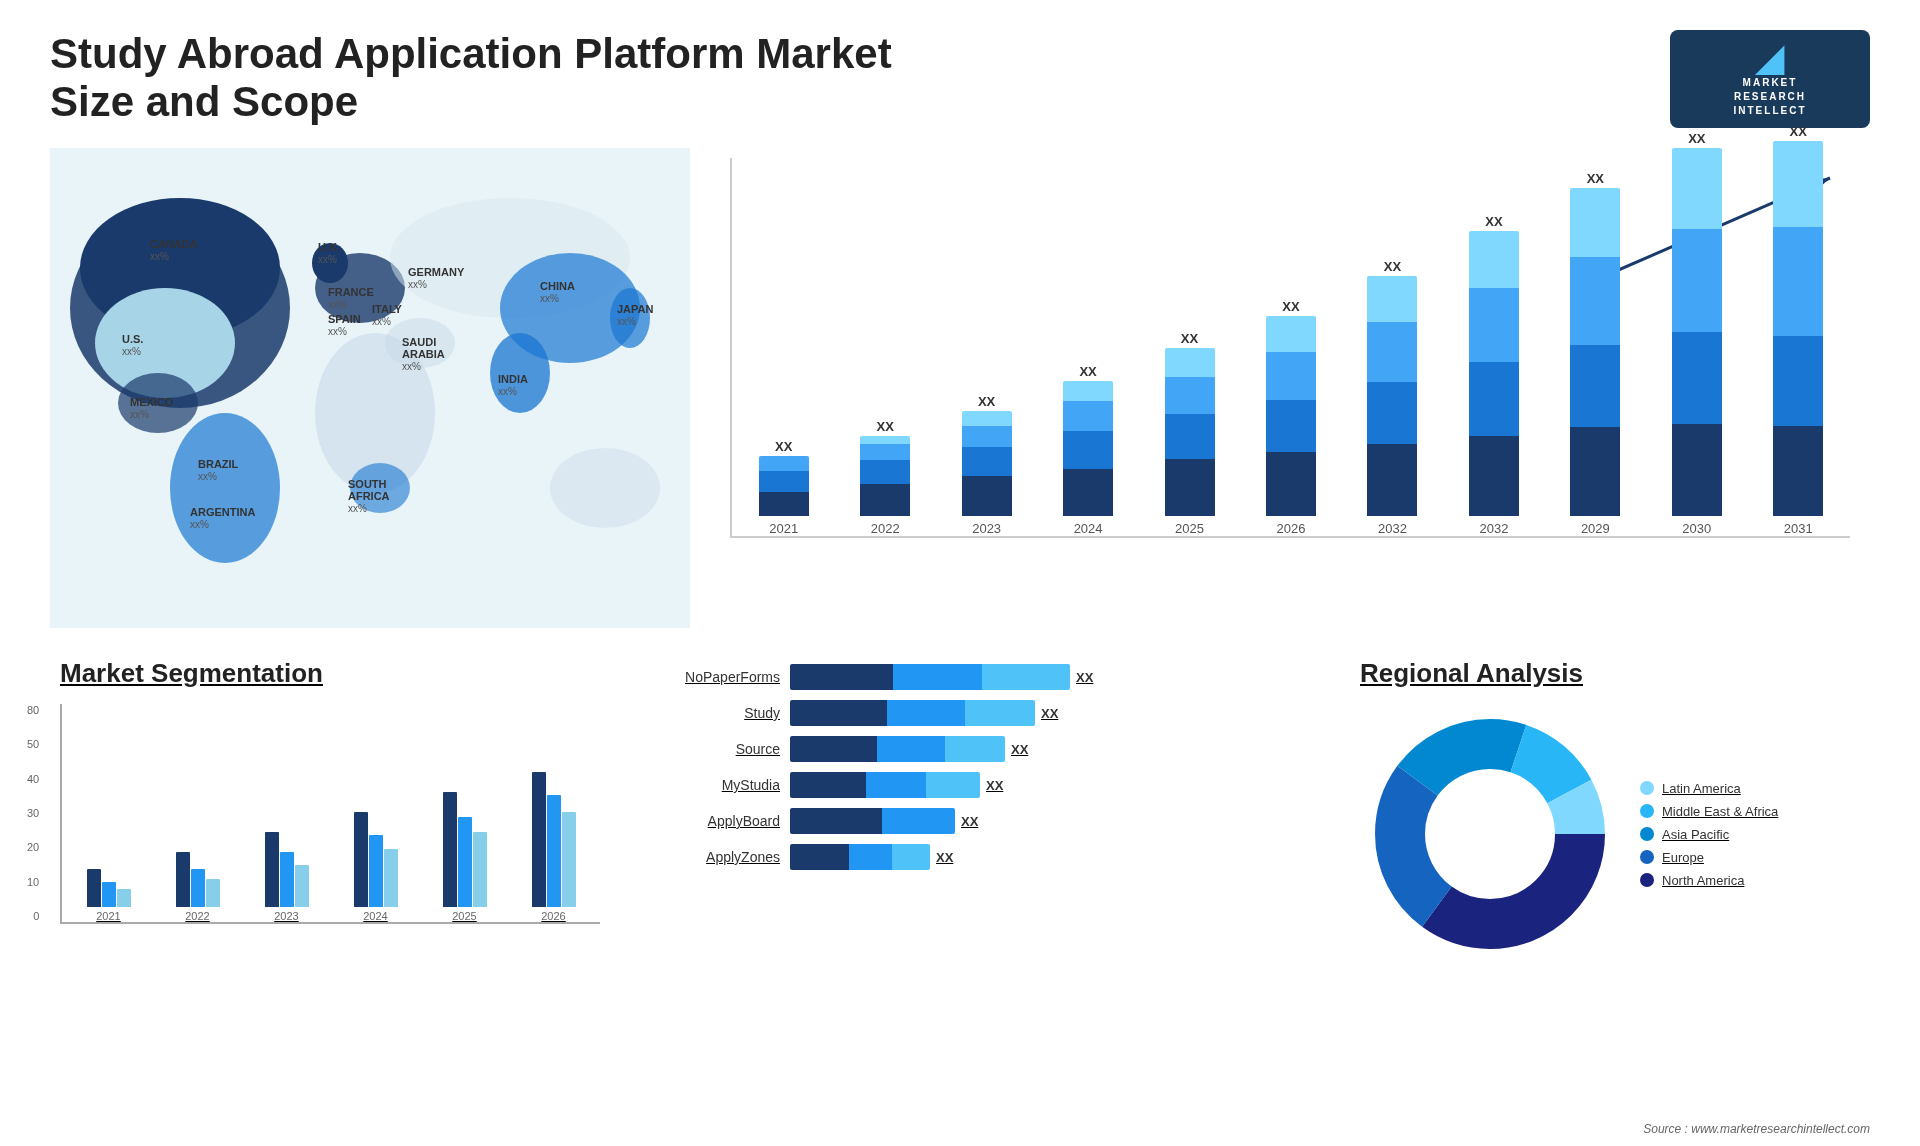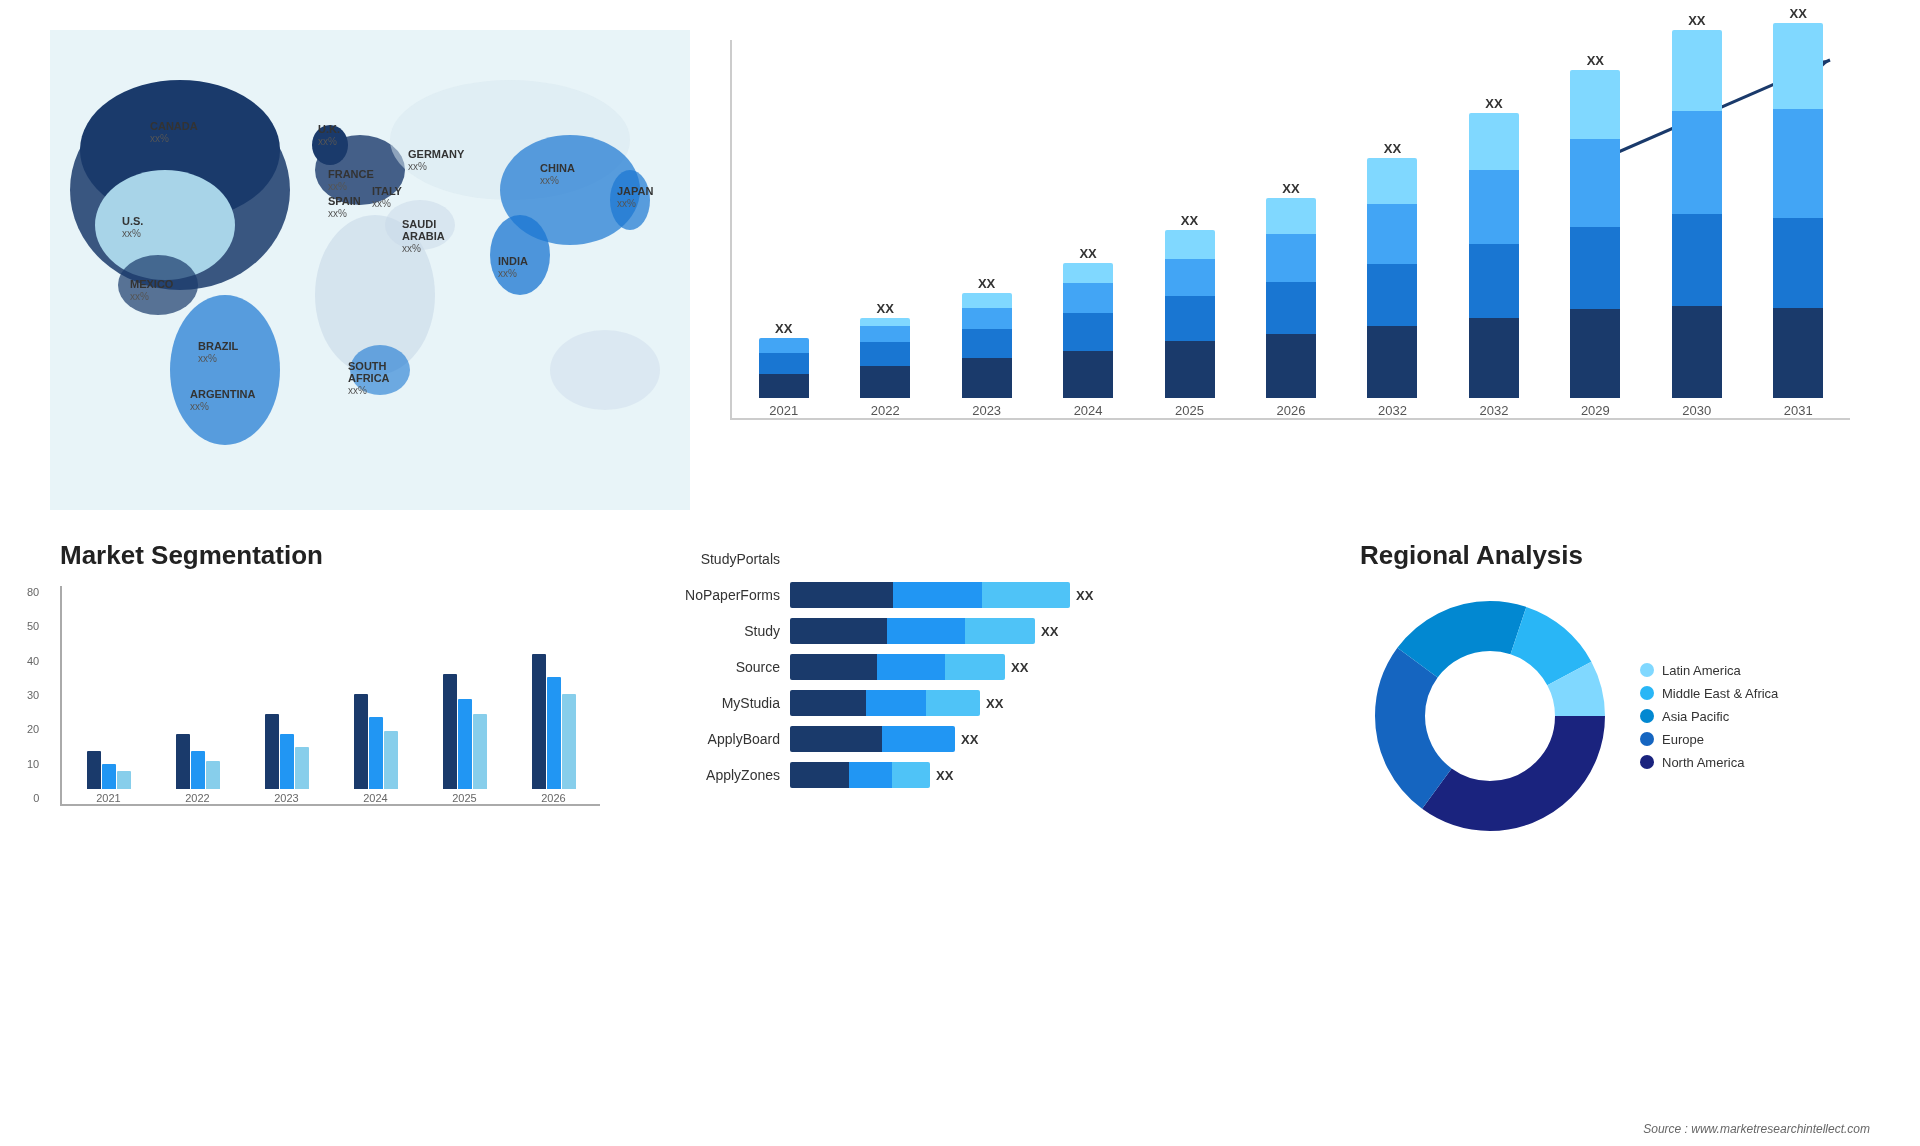--- a/index.html
+++ b/index.html
@@ -79,20 +79,21 @@
       padding: 10px 20px;
       position: relative;
     }
     
     .bottom-sections {
       grid-column: 1 / 3;
       grid-row: 2;
       display: grid;
       grid-template-columns: 560px 680px 620px;
       gap: 30px;
+      text-decoration: underline;
     }
     
     .segmentation-section {
       padding: 10px;
     }
     .section-title {
       font-size: 26px;
       font-weight: 700;
       color: #222;
       margin-bottom: 15px;
@@ -231,20 +232,29 @@
     .map-sublabel {
       font-size: 10px;
       fill: #555;
     }
   </style>
 </head>
 <body>
 
 <div class="page">
 
+  <div class="header">
+    <h1 class="main-title">Study Abroad Application Platform Market Size and Scope</h1>
+    <div class="logo-area">
+      <div class="logo-m">◢</div>
+      <div class="logo-text">MARKET</div>
+      <div class="logo-text">RESEARCH</div>
+      <div class="logo-text">INTELLECT</div>
+    </div>
+  </div>
 
   <div class="content-grid">
 
     <div class="map-section">
       <div class="map-container">
         <svg viewBox="0 0 640 480" class="world-map-svg">
 
           <rect width="640" height="480" fill="#e8f4f8"></rect>
 
           <ellipse cx="130" cy="160" rx="110" ry="100" fill="#1a3a6b" opacity="0.85"></ellipse>
@@ -528,25 +538,20 @@
               </div>
             </div>
           </div>
 
         </div>
       </div>
 
       <div class="players-section">
         <div class="players-list">
 
-          <div class="player-row">
-            <span class="player-name">StudyPortals</span>
-            <div class="player-bar-container">
-            </div>
-          </div>
 
           <div class="player-row">
             <span class="player-name">NoPaperForms</span>
             <div class="player-bar-container">
               <div class="player-bar-inner" style="width:280px;height:26px;">
                 <div class="player-bar-dark" style="flex:35;"></div>
                 <div class="player-bar-mid" style="flex:30;"></div>
                 <div class="player-bar-light" style="flex:30;"></div>
               </div>
               <span class="player-xx">XX</span>

